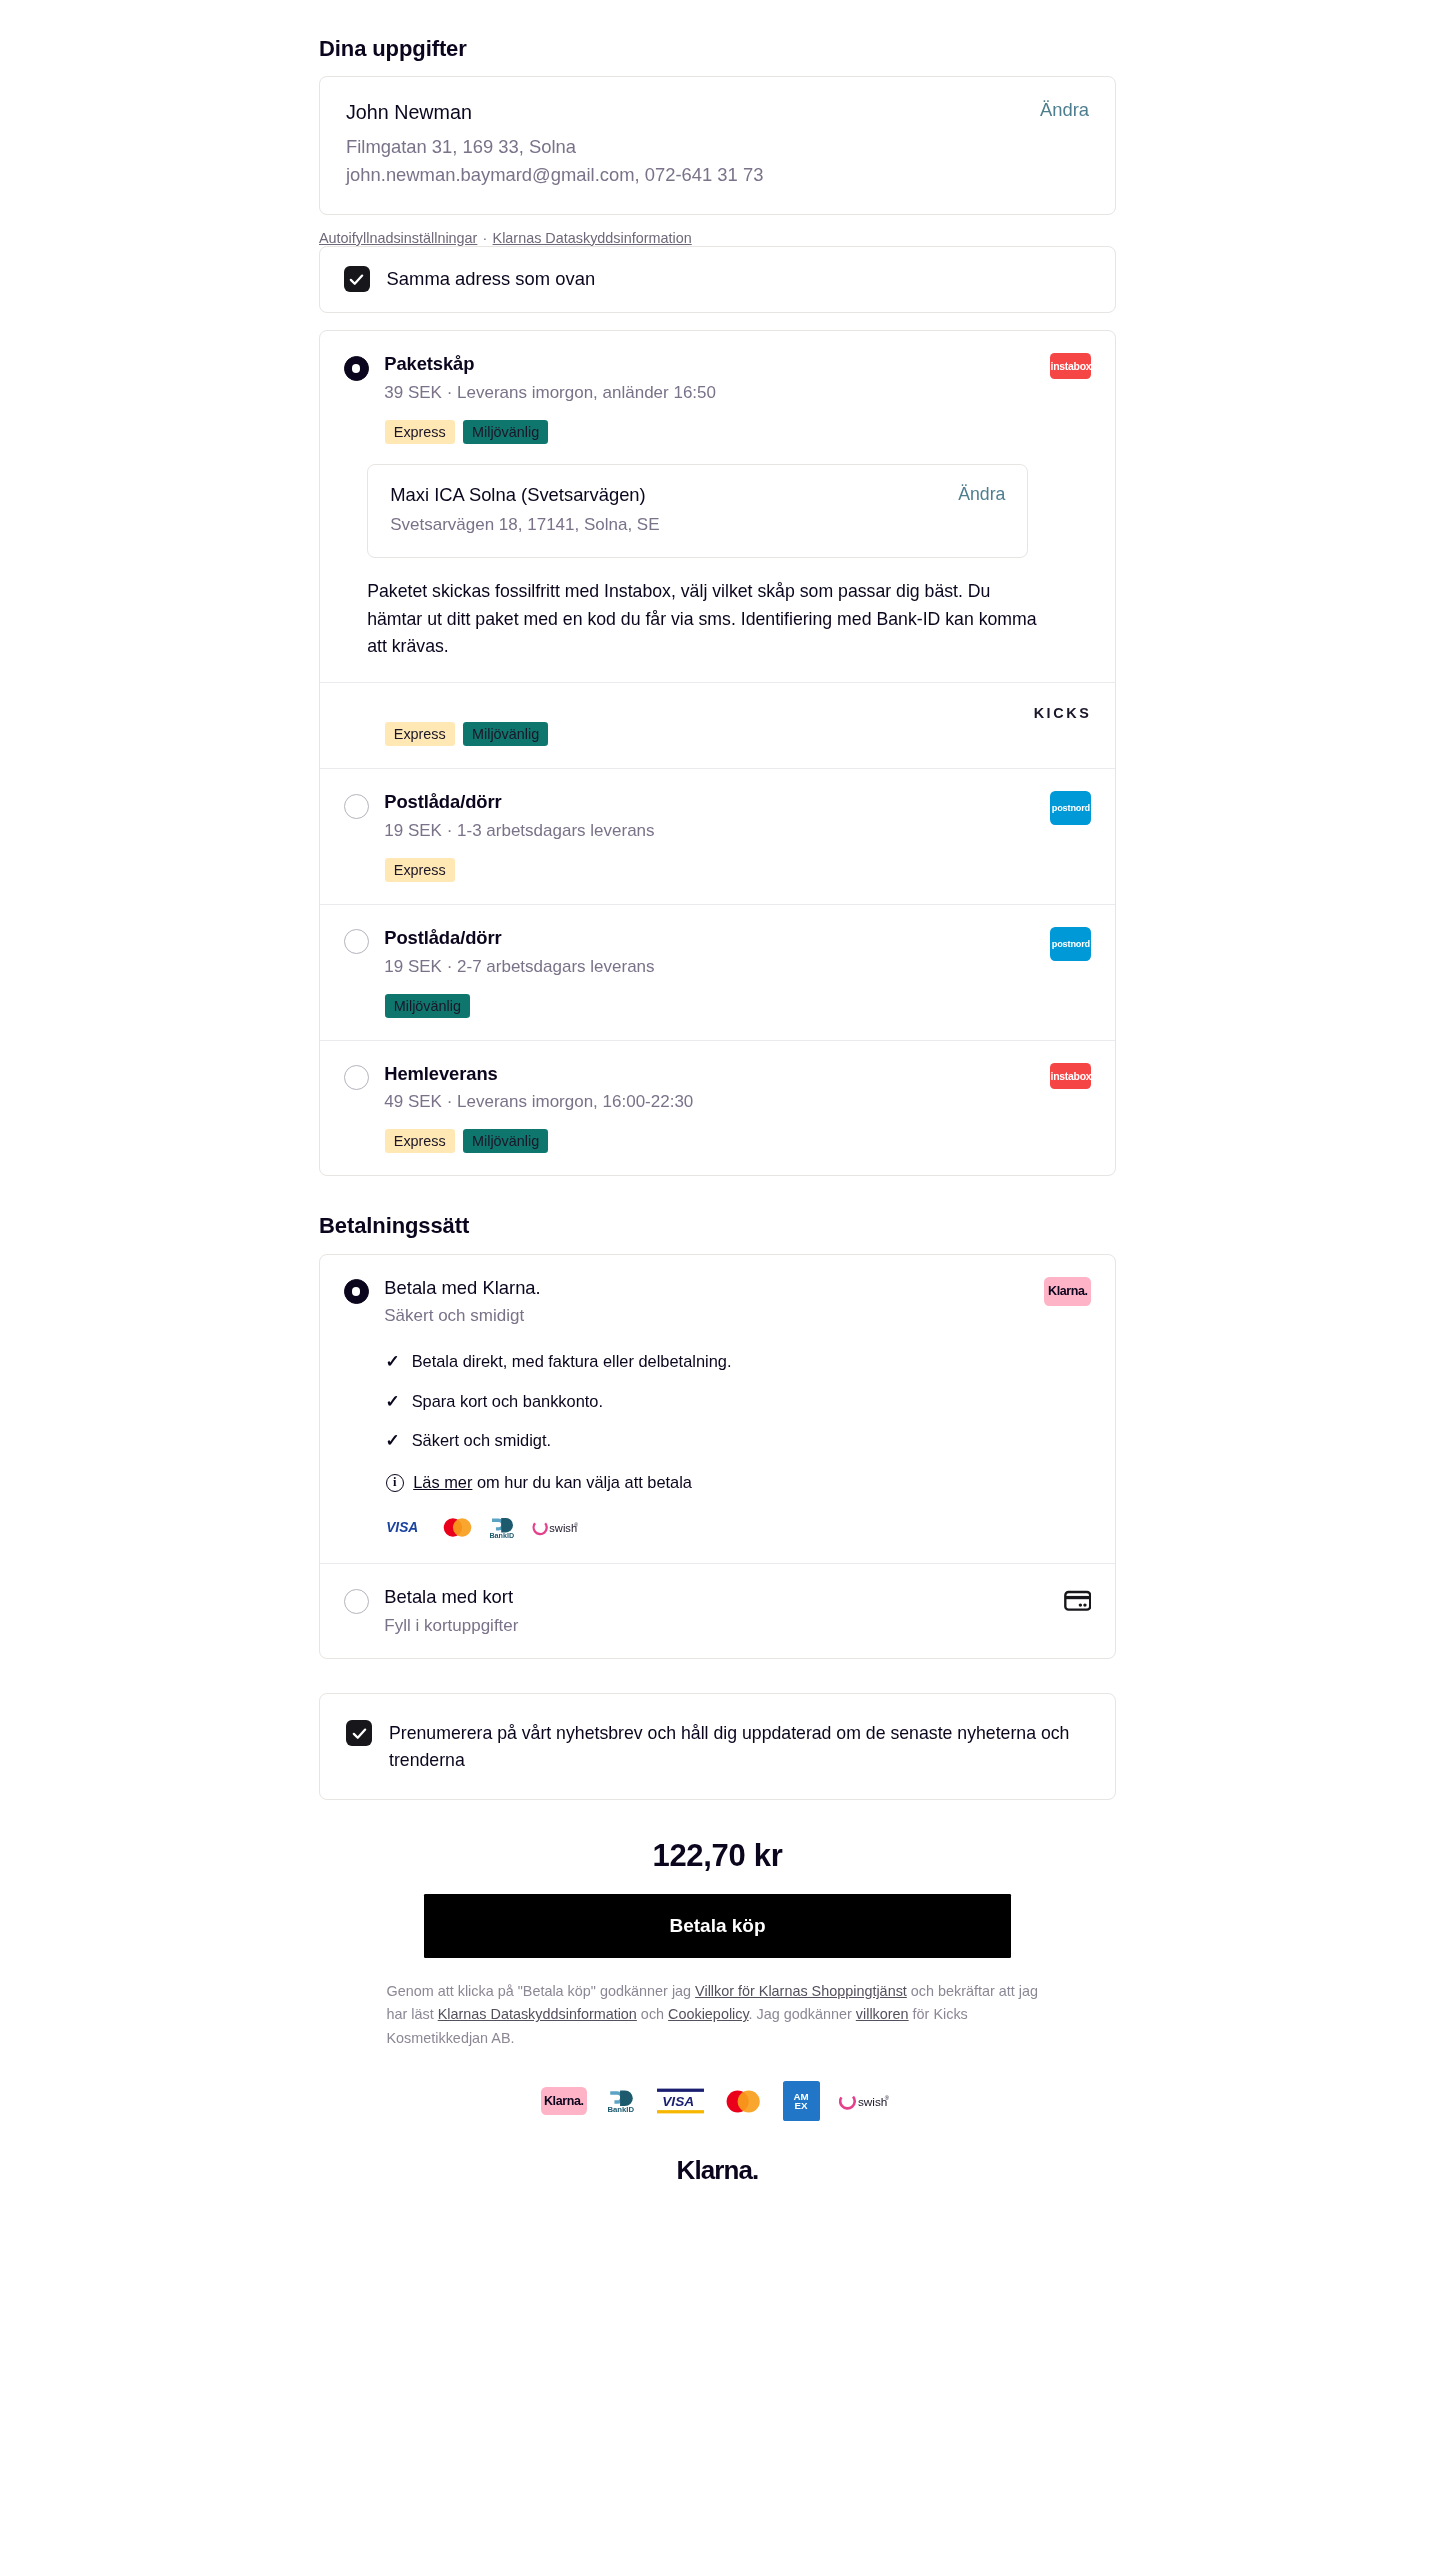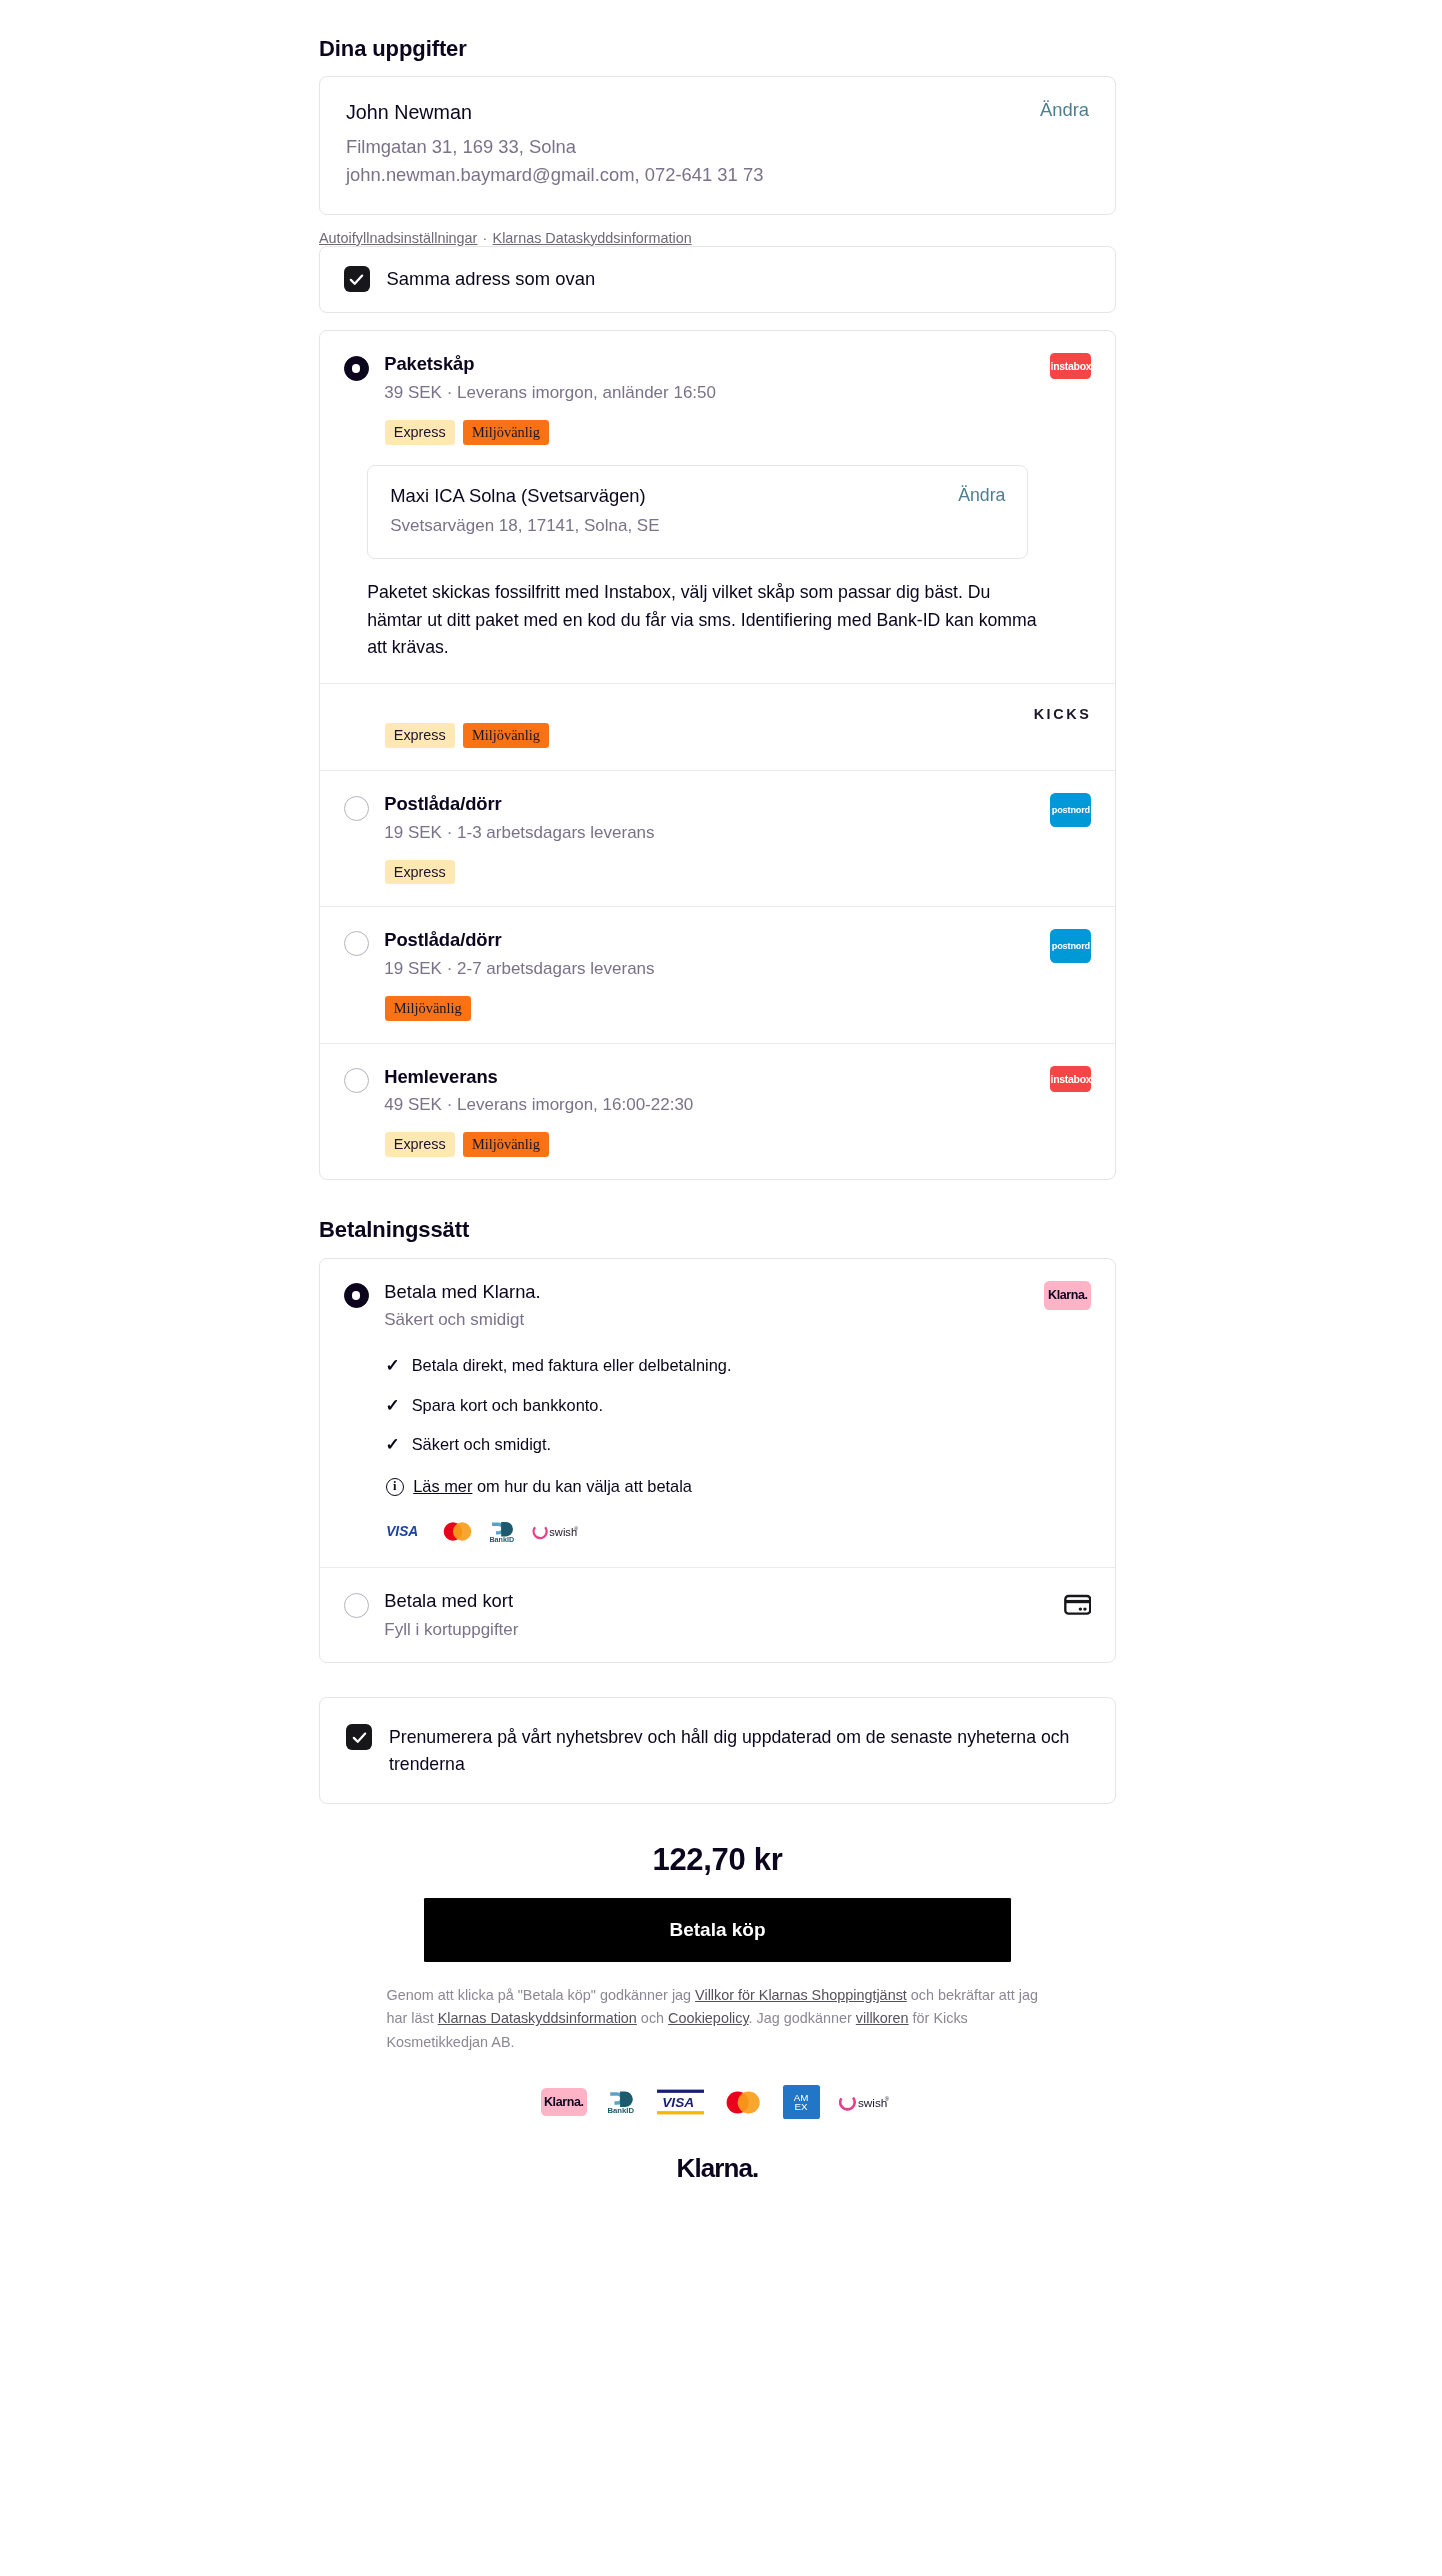--- a/index.html
+++ b/index.html
@@ -91,21 +91,21 @@
   .opt-texts { flex: 1 1 auto; }
   .opt-title { font-size: 18.4px; font-weight: 700; color: #0b051d; letter-spacing: -0.1px; }
   .opt-sub { font-size: 17px; color: #7a7289; margin-top: 7.9px; }
 
   .tags { display: flex; gap: 7.9px; margin-top: 17px; margin-left: 41px; }
   .tag {
     font-size: 14.4px; padding: 3.9px 9.2px; border-radius: 3.3px;
     color: #1b1528; white-space: nowrap;
   }
   .tag.express { background: #ffe8b3; }
-  .tag.eco { background: #f97316; font-family: Liberation Serif, serif; }
+  .tag.eco { background: #0f766e; }
 
   
   .carrier { position: absolute; right: 23.6px; top: 22px; }
   .logo-instabox {
     width: 41px; height: 26px; border-radius: 4.6px; background: #f64545;
     color: #fff; font-size: 10.5px; font-weight: 700; letter-spacing: -0.3px;
     display: flex; align-items: center; justify-content: center;
   }
   .logo-postnord {
     width: 41px; height: 34px; border-radius: 5.2px; background: #0099d8;
@@ -193,22 +193,22 @@
 
   .footer-logos { display: flex; justify-content: center; align-items: center; gap: 19.7px; margin-top: 31px; }
   .footer-klarna { text-align: center; margin-top: 34px; padding-bottom: 39px; }
   .klarna-wordmark { font-size: 26px; font-weight: 700; letter-spacing: -0.9px; color: #0b051d; }
 
   
   .chip { display: flex; align-items: center; justify-content: center; }
   .chip-klarna { width: 46px; height: 27.5px; border-radius: 5.2px; background: #ffb3c7;
                  font-size: 12.5px; font-weight: 700; letter-spacing: -0.4px; color: #0b051d; }
   .chip-visa { width: 47px; height: 30px; }
-  .chip-amex { width: 37px; height: 34px; background: #2176c7; border-radius: 2.6px;
-               color:#fff; font-size:9.8px; font-weight:400; line-height:0.95; text-align:center;
+  .chip-amex { width: 37px; height: 40px; background: #2176c7; border-radius: 2.6px;
+               color:#fff; font-size:9.8px; font-weight:700; line-height:0.95; text-align:center;
                display:flex; align-items:center; justify-content:center; }
 </style>
 </head>
 <body>
 
 <div class="page">
   <div class="wrap">
 
     <h2 class="section-title">Dina uppgifter</h2>
 

